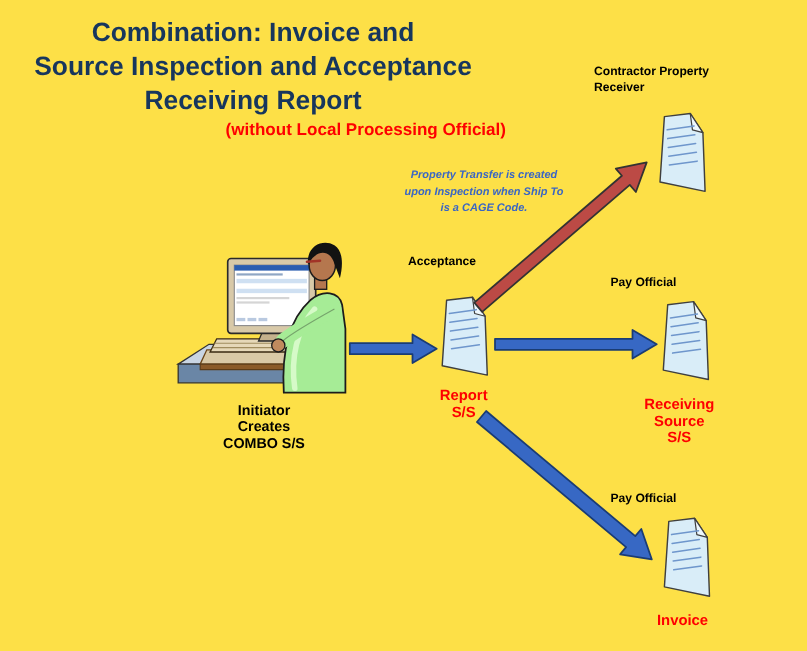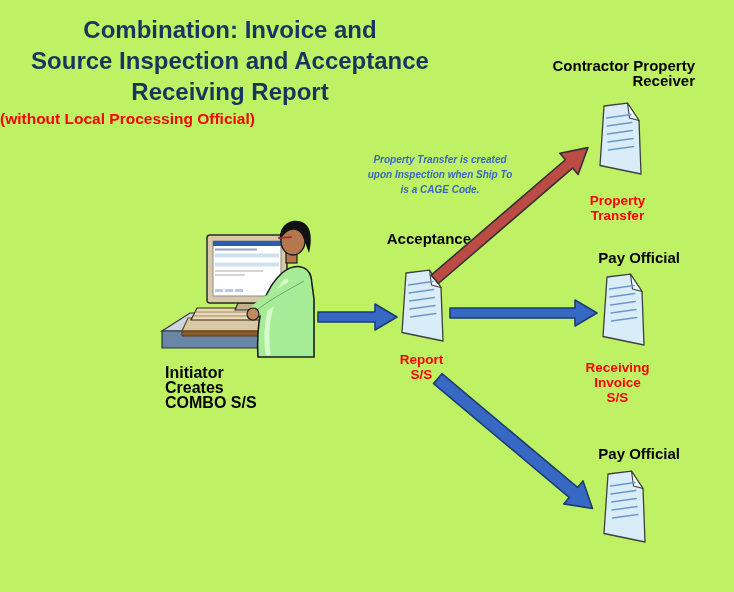--- a/index.html
+++ b/index.html
@@ -1,43 +1,43 @@
 <!DOCTYPE html>
 <html style="--title-navy: #17365D; --red-text: #FE0000; --note-blue: #3A66C4; --arrow-blue: #3768C4; --arrow-blue-outline: #1A3C74; --arrow-red: #BC4A45; --arrow-red-outline: #333333; --doc-fill: #D9EDF8; --doc-rule: #6E96CC;"><head>
 <meta charset="utf-8">
 <style>
   html,body{margin:0;padding:0;background:#fff;}
   .canvas{
-    position:relative;width:734px;height:592px;background:#bef264;overflow:hidden;
+    position:relative;width:734px;height:592px;background:#fde047;overflow:hidden;
     font-family:"Liberation Sans","DejaVu Sans",sans-serif;
   }
   .multiline{white-space:pre-line;}
   .title{
     position:absolute;left:0;top:14px;width:460px;text-align:center;
     font-size:24px;font-weight:bold;line-height:31px;color:var(--title-navy,#17365D);
   }
   .subtitle{
-    position:absolute;left:0;top:110px;width:460px;text-align:left;
+    position:absolute;left:0;top:110px;width:460px;text-align:right;
     font-size:15.5px;font-weight:bold;color:var(--red-text,#FE0000);
   }
   .note{
     position:absolute;left:330px;top:152px;width:220px;text-align:center;
     font-size:10px;font-weight:bold;font-style:italic;line-height:15px;
     color:var(--note-blue,#3A66C4);
   }
   .role{
-    position:absolute;text-align:right;font-size:15px;font-weight:bold;
+    position:absolute;text-align:left;font-size:11px;font-weight:bold;
     line-height:15px;color:#000;
   }
   .redlabel{
     position:absolute;text-align:center;font-size:13.5px;font-weight:bold;
     line-height:15px;color:var(--red-text,#FE0000);
   }
   .caption{
-    position:absolute;font-size:16px;font-weight:bold;
+    position:absolute;text-align:center;font-size:13px;font-weight:bold;
     line-height:15px;color:#000;
   }
   svg{position:absolute;overflow:visible;}
   .doc-page{fill:var(--doc-fill,#D9EDF8);stroke:#3f3f3f;stroke-width:1.3;stroke-linejoin:round;}
   .doc-fold{fill:#eef8fd;stroke:#3f3f3f;stroke-width:1.1;stroke-linejoin:round;}
   .doc-rule{stroke:var(--doc-rule,#6E96CC);stroke-width:1.4;fill:none;stroke-linecap:round;}
   .arrow-blue polygon{fill:var(--arrow-blue,#3768C4);stroke:var(--arrow-blue-outline,#1A3C74);stroke-width:1.6;stroke-linejoin:round;}
   .arrow-red polygon{fill:var(--arrow-red,#BC4A45);stroke:var(--arrow-red-outline,#333333);stroke-width:1.6;stroke-linejoin:round;}
 </style>
 </head>
@@ -55,27 +55,26 @@
 
   <div class="role multiline" style="left:540px;top:58px;width:155px;">Contractor Property
 Receiver</div>
   <div class="role" style="left:371px;top:231px;width:100px;">Acceptance</div>
   <div class="role" style="left:555px;top:250px;width:125px;">Pay Official</div>
   <div class="role" style="left:555px;top:446px;width:125px;">Pay Official</div>
   <div class="caption multiline" style="left:165px;top:365px;width:150px;">Initiator
 Creates
 COMBO S/S</div>
 
-  <div class="redlabel multiline" style="left:555px;top:193px;width:125px;">Property
-Transfer</div>
   <div class="redlabel multiline" style="left:384px;top:352px;width:75px;">Report
 S/S</div>
   <div class="redlabel multiline" style="left:555px;top:360px;width:125px;">Receiving
-Invoice
+Source
 S/S</div>
+  <div class="redlabel" style="left:558px;top:556px;width:125px;">Invoice</div>
 
   <svg style="left:596px;top:101px;" width="46" height="82" viewBox="0 0 46 82">
     <path class="doc-page" d="M8 5 L31.5 2.2 L43 19.5 L45 73 L4 64.5 Z"></path>
     <path class="doc-fold" d="M31.5 2.2 L33.5 17 L43 19.5 Z"></path>
     <path class="doc-rule" d="M10.5 17 L35 13.5 M11 25 L35.7 21.5 M11.5 33 L36.4 29.5 M12 41 L37.1 37.5 M12.5 49 L37.8 45.5"></path>
   </svg>
   <svg style="left:599px;top:272px;" width="46" height="82" viewBox="0 0 46 82">
     <path class="doc-page" d="M8 5 L31.5 2.2 L43 19.5 L45 73 L4 64.5 Z"></path>
     <path class="doc-fold" d="M31.5 2.2 L33.5 17 L43 19.5 Z"></path>
     <path class="doc-rule" d="M10.5 17 L35 13.5 M11 25 L35.7 21.5 M11.5 33 L36.4 29.5 M12 41 L37.1 37.5 M12.5 49 L37.8 45.5"></path>

